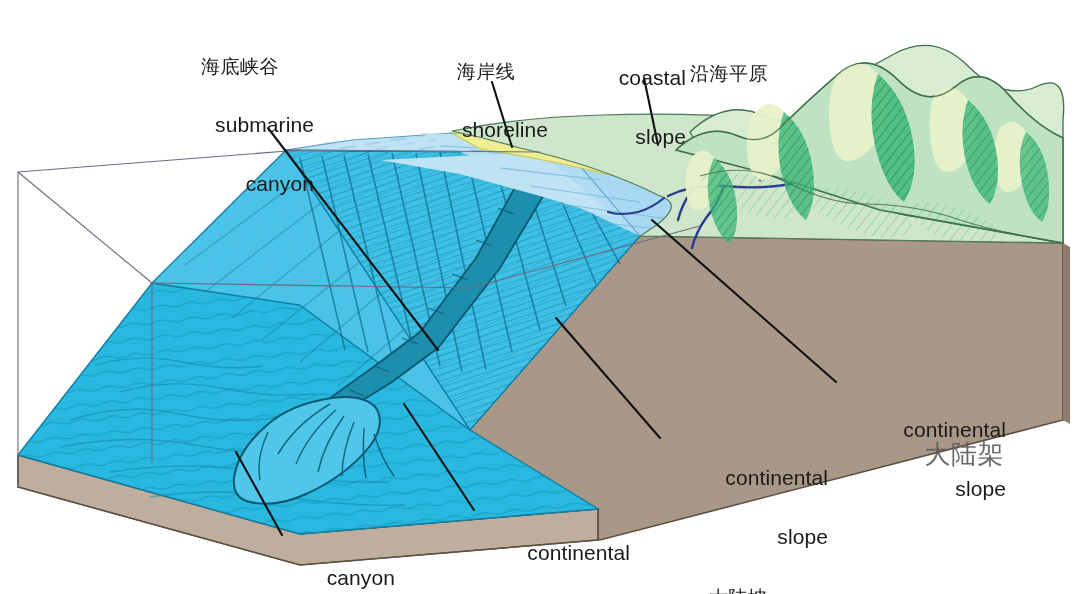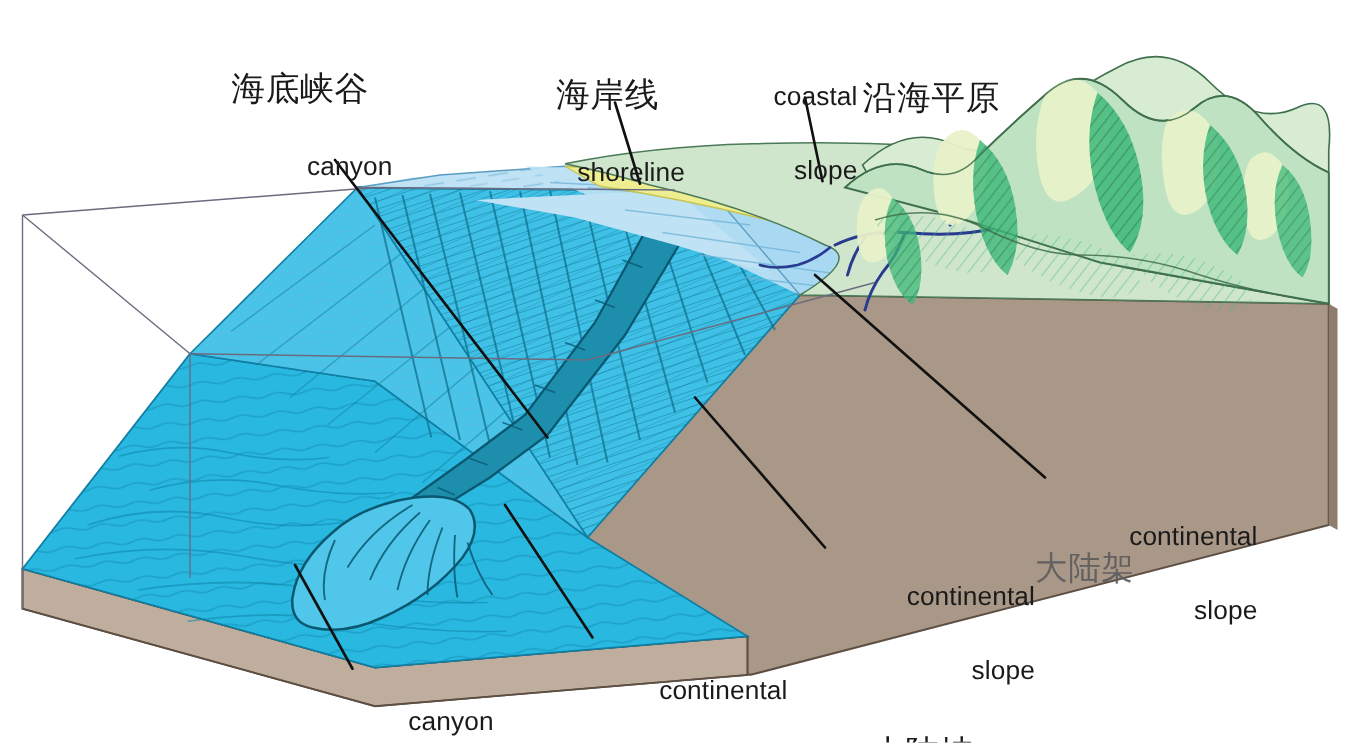--- a/index.html
+++ b/index.html
@@ -2,24 +2,24 @@
 <html><head>
 <meta charset="utf-8">
 <style>
   html,body{margin:0;padding:0;background:#ffffff;}
   body{width:1080px;height:594px;position:relative;overflow:hidden;
        font-family:"Liberation Sans","DejaVu Sans",sans-serif;color:#111;}
   #stage{position:absolute;inset:0;width:1080px;height:594px;}
   svg{display:block;}
   .lbl{position:absolute;line-height:1.12;white-space:pre;color:#1a1a1a;}
   .en{font-size:21px;letter-spacing:.1px;text-align:right;}
-  .cn{font-size:27px;letter-spacing:.5px;}
+  .cn{font-size:19px;letter-spacing:.5px;}
   .ctr{text-align:center;}
   .lft{text-align:right;}
-  .wm{position:absolute;text-align:left;}
+  .wm{position:absolute;text-align:right;}
   .wm .cn{font-size:26px;color:#5d5d5d;opacity:.92;}
 </style>
 </head>
 <body>
 
 <div id="stage">
 
 <svg width="1080" height="594" viewBox="0 0 1080 594">
   <defs>
 
@@ -263,20 +263,21 @@
     <line x1="893" y1="462" x2="893" y2="568" stroke-width="1.5"></line>
     <line x1="901" y1="462" x2="901" y2="586" stroke-width="2.3"></line>
     <line x1="910" y1="462" x2="910" y2="572" stroke-width="1.6"></line>
     <line x1="921" y1="462" x2="921" y2="584" stroke-width="2.4"></line>
     <line x1="930" y1="462" x2="930" y2="566" stroke-width="1.4"></line>
   </g>
 </svg>
 
 <div class="lbl ctr" style="left:166px;top:20px;width:148px;">
   <div class="cn">海底峡谷</div>
+  <div class="en">submarine</div>
   <div class="en">canyon</div>
 </div>
 
 <div class="lbl ctr" style="left:424px;top:25px;width:124px;">
   <div class="cn">海岸线</div>
   <div class="en">shoreline</div>
 </div>
 
 <div class="lbl ctr" style="left:590px;top:30px;width:96px;">
   <div class="en">coastal</div>

